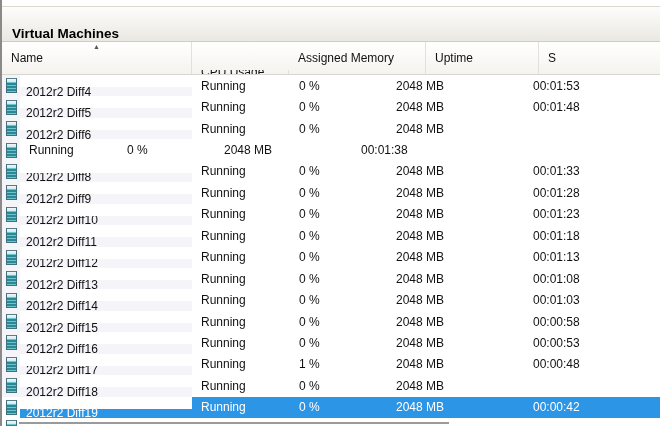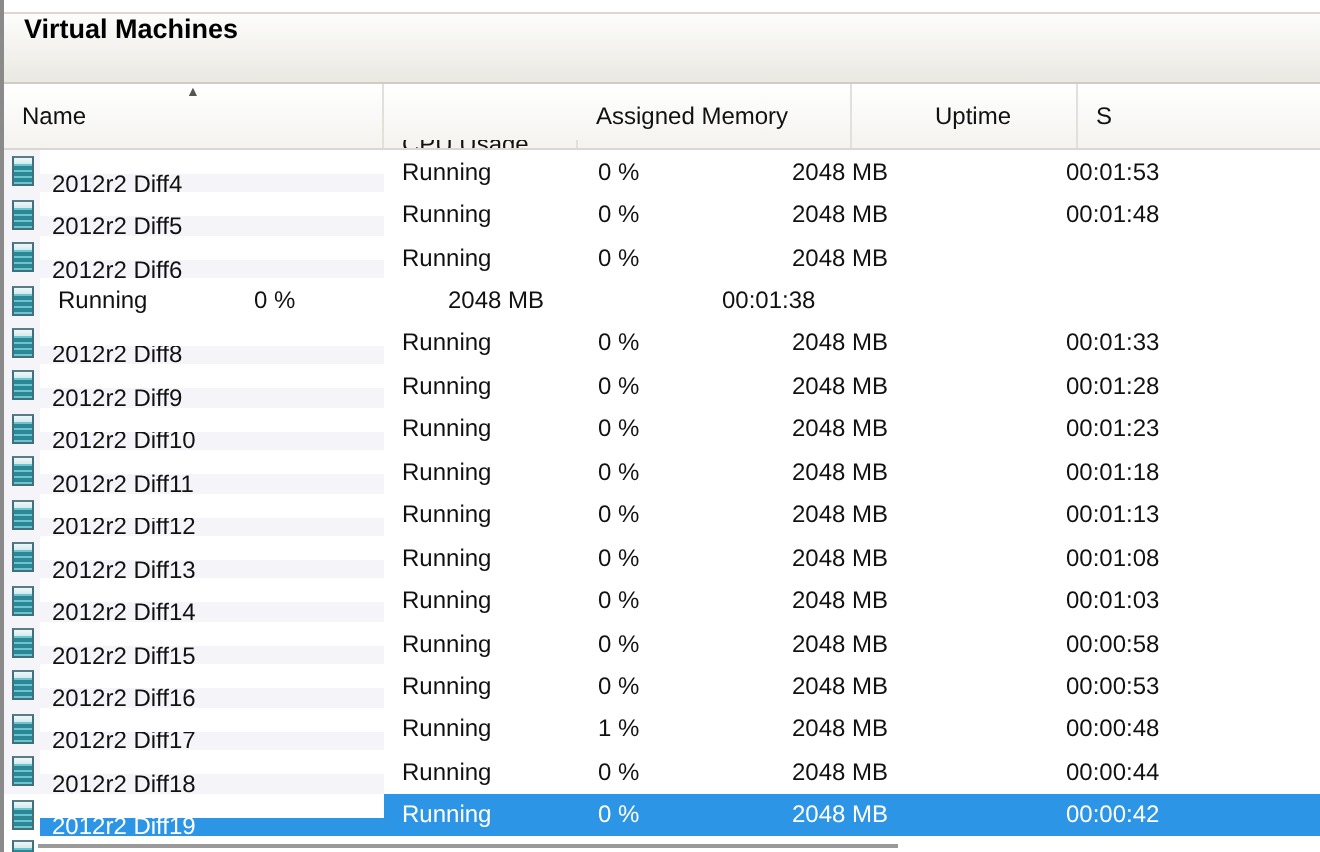--- a/index.html
+++ b/index.html
@@ -2,40 +2,40 @@
 <html><head>
 <meta charset="utf-8">
 <style>
   html,body{margin:0;padding:0;background:#fff;}
   .pane{
     position:relative;width:660px;height:426px;overflow:hidden;background:#fff;
     font-family:"Liberation Sans",sans-serif;border-left:2px solid #8a8a8a;box-sizing:border-box;
   }
   .top-strip{height:6px;background:#ffffff;}
   .titlebar{
-    height:36px;box-sizing:border-box;display:flex;align-items:flex-start;padding-left:10px;
+    height:36px;box-sizing:border-box;display:flex;align-items:flex-end;padding-left:10px;
     background:linear-gradient(#fdfdfc,#eae8e1);
     border-top:1px solid #dbd9cf;border-bottom:1px solid #cfcdc3;
     font-weight:bold;font-size:13.5px;color:#000;
   }
   .header{
     display:flex;height:33px;box-sizing:border-box;
     background:linear-gradient(#ffffff,#f4f3ef);
     border-bottom:1px solid #d9d7d2;
   }
   .hcell{
     position:relative;box-sizing:border-box;border-right:1px solid #e2e0da;
     display:flex;align-items:center;padding-left:9px;font-size:12px;color:#111;
     cursor:default;white-space:nowrap;overflow:hidden;
   }
   .h-name{width:190px;}
   .h-state{width:98px;}
   .h-cpu{width:97px;margin-top:28px;}
   .h-mem{width:137px;}
-  .h-uptime{width:113px;justify-content:center;}
+  .h-uptime{width:113px;}
   .h-status{flex:1;border-right:none;}
   .sort{
     position:absolute;top:1px;left:50%;transform:translateX(-50%);
     font-size:7px;color:#555;line-height:1;
   }
   .rows{position:relative;}
   .row{display:flex;height:21.45px;font-size:12px;color:#111;}
   .cell{display:flex;align-items:center;box-sizing:border-box;white-space:nowrap;overflow:hidden;}
   .gutter{width:18px;justify-content:center;background:#fff;}
   .c-name{width:172px;padding-left:6px;margin-top:12px;}
@@ -241,21 +241,20 @@
       <div class="cell c-status"></div>
     </div>
       <div class="row">
       <div class="cell gutter">
         <span class="vm-icon"></span>
       </div>
       <div class="cell c-name">2012r2 Diff18</div>
       <div class="cell c-state">Running</div>
       <div class="cell c-cpu">0 %</div>
       <div class="cell c-mem">2048 MB</div>
-      <div class="cell c-uptime">00:00:44</div>
       <div class="cell c-status"></div>
     </div>
       <div class="row selected">
       <div class="cell gutter">
         <span class="vm-icon"></span>
       </div>
       <div class="cell c-name">2012r2 Diff19</div>
       <div class="cell c-state">Running</div>
       <div class="cell c-cpu">0 %</div>
       <div class="cell c-mem">2048 MB</div>

